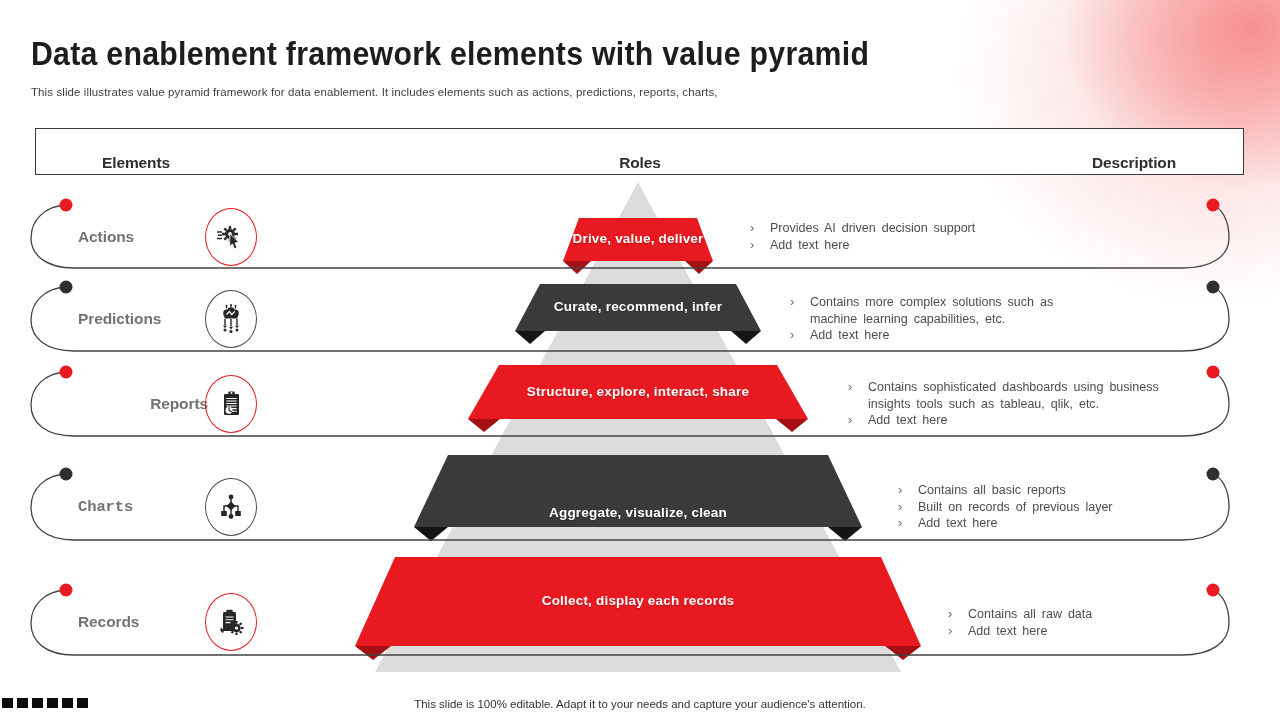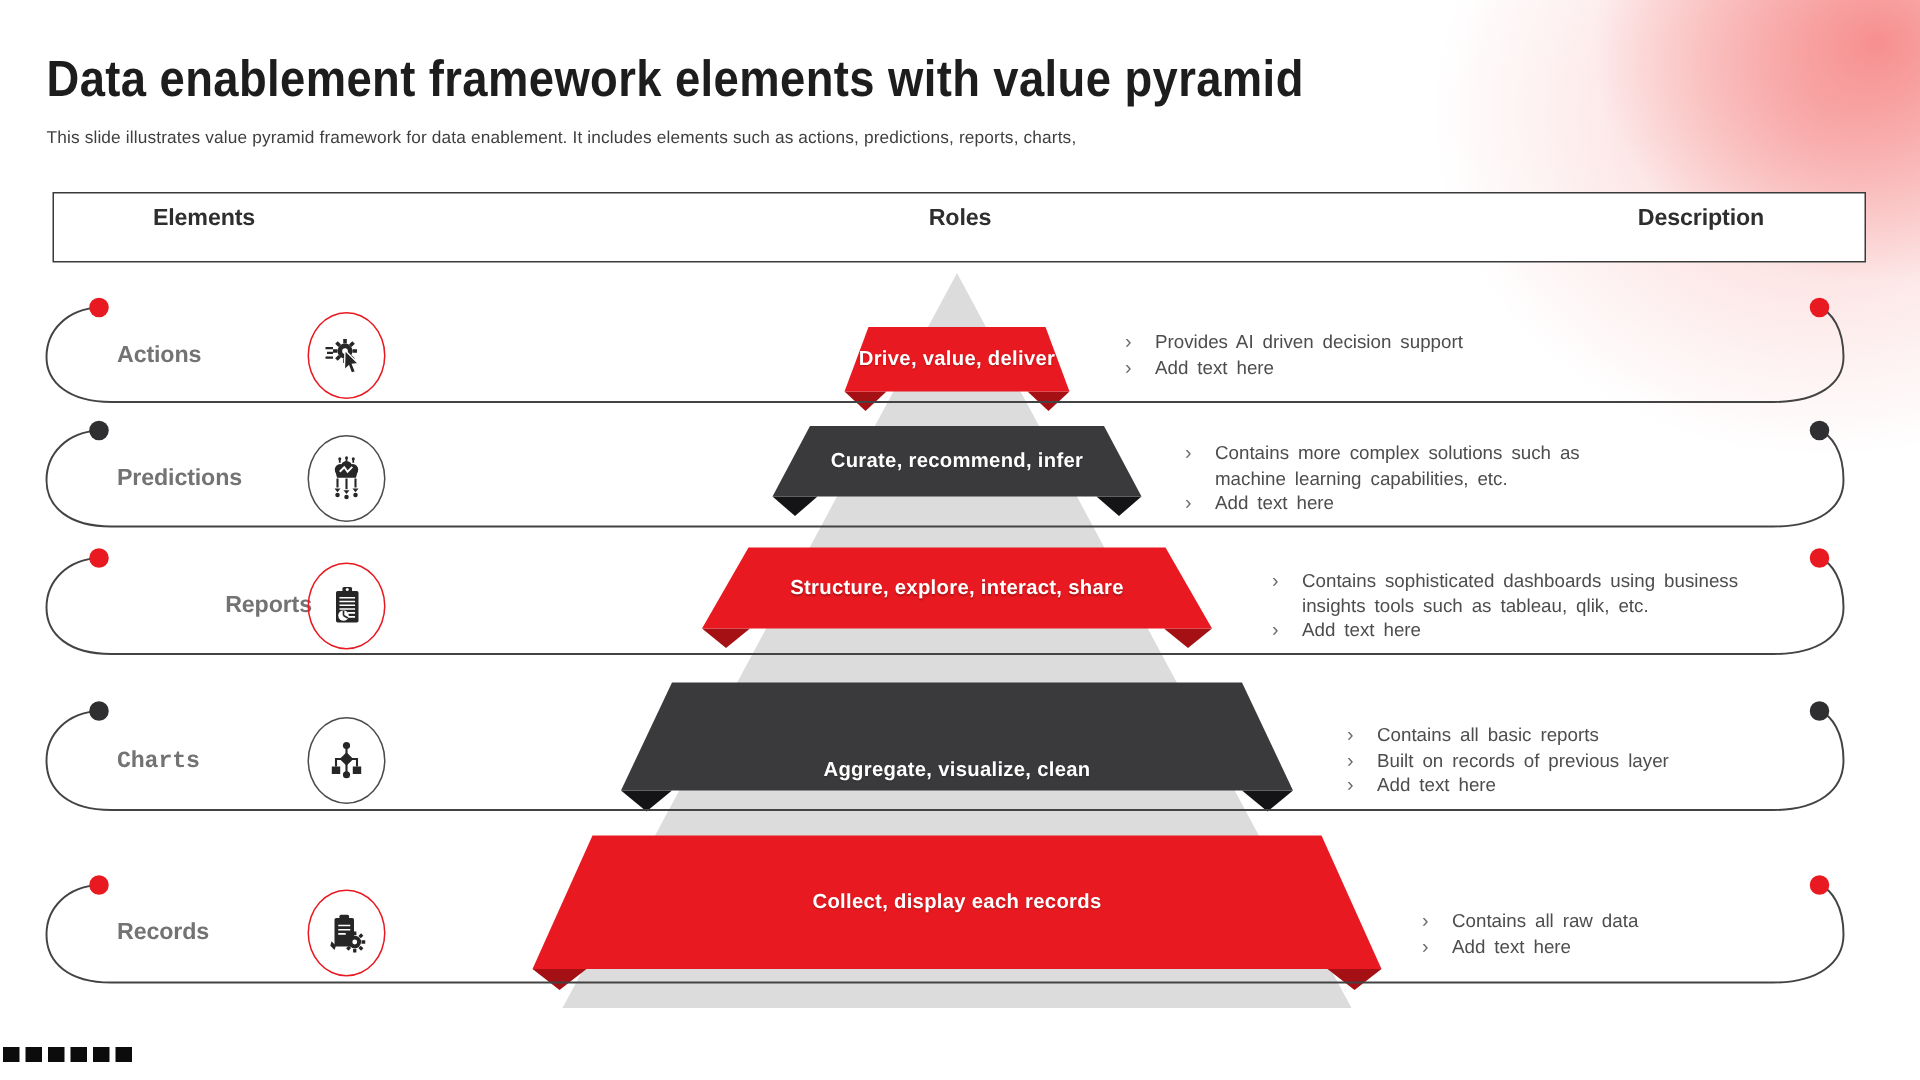--- a/index.html
+++ b/index.html
@@ -7,21 +7,21 @@
          font-family:"Liberation Sans", sans-serif;color:#3d3d3d;}
   .blob{position:absolute;left:0;top:0;width:1280px;height:720px;pointer-events:none;
         background:
           radial-gradient(190px 160px at 1252px 28px, rgba(246,130,130,0.85), rgba(246,130,130,0) 100%),
           radial-gradient(260px 230px at 1215px 75px, rgba(247,166,166,0.55), rgba(247,166,166,0) 100%);}
   .title{position:absolute;left:31px;top:34px;font-size:34px;font-weight:700;color:#1d1d1d;white-space:nowrap;}
   .title>span{display:inline-block;transform:scaleX(0.89);transform-origin:left center;letter-spacing:0.3px;}
   .subtitle{position:absolute;left:31px;top:86px;font-size:11.5px;color:#3f3f3f;letter-spacing:0.1px;}
   .headerbar{position:absolute;left:35px;top:128px;width:1209px;height:47px;background:#ffffff;
              border:1.5px solid #3a3a3a;box-sizing:border-box;}
-  .hlabel{position:absolute;top:137px;transform:translateX(-50%);font-size:15.5px;font-weight:700;
+  .hlabel{position:absolute;top:154px;transform:translateX(-50%);font-size:15.5px;font-weight:700;
           color:#2e2e2e;letter-spacing:-0.1px;white-space:nowrap;}
   .hl-elements{left:136px;} .hl-roles{left:640px;} .hl-description{left:1134px;}
   svg.stage{position:absolute;left:0;top:0;}
   .band-label{position:absolute;left:438px;width:400px;text-align:center;font-size:13.5px;font-weight:700;
               color:#ffffff;letter-spacing:0.2px;white-space:nowrap;text-shadow:0 1px 1px rgba(0,0,0,0.25);}
   .row-label{position:absolute;left:78px;width:130px;height:20px;line-height:20px;font-size:15.5px;
              font-weight:700;color:#737373;letter-spacing:-0.1px;}
   .iconcircle{position:absolute;width:52px;height:58px;border-radius:50%;box-sizing:border-box;
               display:flex;align-items:center;justify-content:center;background:transparent;}
   .iconcircle.red{border:1.6px solid var(--red);}
@@ -239,20 +239,21 @@
           <span class="bm">›</span>
           <span class="bt">Contains all raw data</span>
         </li>
       <li>
           <span class="bm">›</span>
           <span class="bt">Add text here</span>
         </li>
     </ul>
   </div>
 
+  <div class="footer-note">This slide is 100% editable. Adapt it to your needs and capture your audience's attention.</div>
   <div class="squares">
     <div></div>
     <div></div>
     <div></div>
     <div></div>
     <div></div>
     <div></div>
   </div>
 
 </div>

